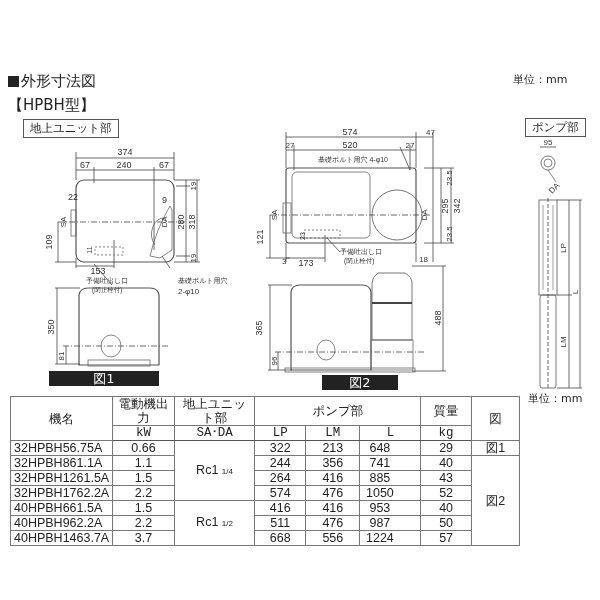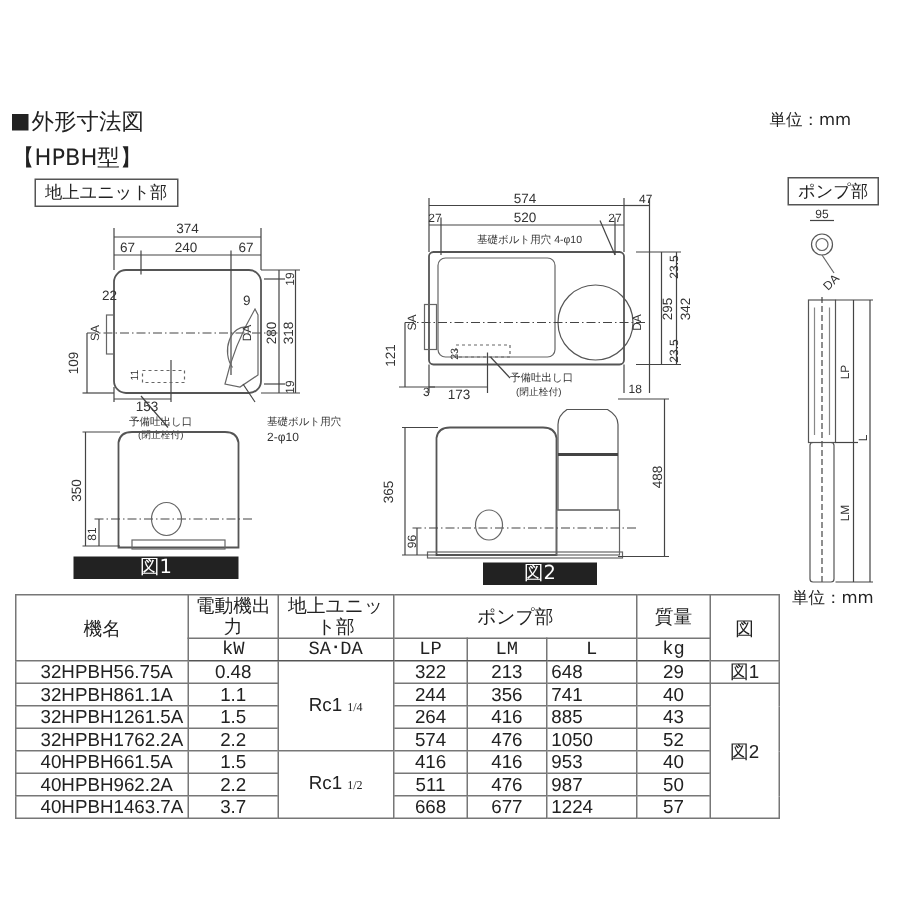--- a/index.html
+++ b/index.html
@@ -15,24 +15,24 @@
   .fig-bar { background: #222; color: #fff; font-size: 13px; text-align: center; height: 15px; line-height: 15px; }
   .fig1 { left: 49px; top: 371px; width: 110px; }
   .fig2 { left: 322px; top: 375px; width: 76px; }
   .unit-bottom { left: 528px; top: 391px; font-size: 11px; }
   svg text { font-family: "Liberation Sans", sans-serif; fill: #333; }
 
   table.spec { position: absolute; left: 10px; top: 396px; width: 510px; border-collapse: collapse; font-family: "Liberation Sans", sans-serif; font-size: 12.5px; border: 1.5px solid #555; }
   table.spec th, table.spec td { border: 1px solid #777; padding: 0 3px; height: 15px; line-height: 14px; font-weight: normal; }
   table.spec th { text-align: center; }
   table.spec td { text-align: center; }
-  table.spec td.model { text-align: left; padding-left: 16px; }
-  table.spec td.num-l { text-align: left; padding-right: 24px; }
+  table.spec td.model { text-align: left; padding-left: 3px; }
+  table.spec td.num-l { text-align: center; padding-right: 24px; }
   table.spec thead tr:last-child th { border-bottom: 1.5px solid #555; font-family: Liberation Mono, monospace; }
-  .frac { font-size: 8px; font-family: Liberation Serif, serif; }
+  .frac { font-size: 8px; }
 </style>
 </head>
 <body>
 
 <div class="abs sec-title"><span class="sq"></span><span>外形寸法図</span></div>
 <div class="abs unit-top">単位：mm</div>
 <div class="abs model-label">【HPBH型】</div>
 <div class="abs box-label lbl1">地上ユニット部</div>
 <div class="abs box-label lbl2">ポンプ部</div>
 
@@ -238,21 +238,21 @@
       <th>SA･DA</th>
       <th>LP</th>
       <th>LM</th>
       <th>L</th>
       <th>kg</th>
     </tr>
   </thead>
   <tbody>
     <tr>
       <td class="model">32HPBH56.75A</td>
-      <td>0.48</td>
+      <td>0.66</td>
       <td rowspan="4"><span>Rc1 </span><span class="frac">1/4</span></td>
       <td>322</td>
       <td>213</td>
       <td class="num-l">648</td>
       <td>29</td>
       <td>図1</td>
     </tr>
     <tr>
       <td class="model">32HPBH861.1A</td>
       <td>1.1</td>
@@ -292,18 +292,18 @@
       <td>2.2</td>
       <td>511</td>
       <td>476</td>
       <td class="num-l">987</td>
       <td>50</td>
     </tr>
     <tr>
       <td class="model">40HPBH1463.7A</td>
       <td>3.7</td>
       <td>668</td>
-      <td>677</td>
+      <td>556</td>
       <td class="num-l">1224</td>
       <td>57</td>
     </tr>
   </tbody>
 </table>
 
 </body></html>

